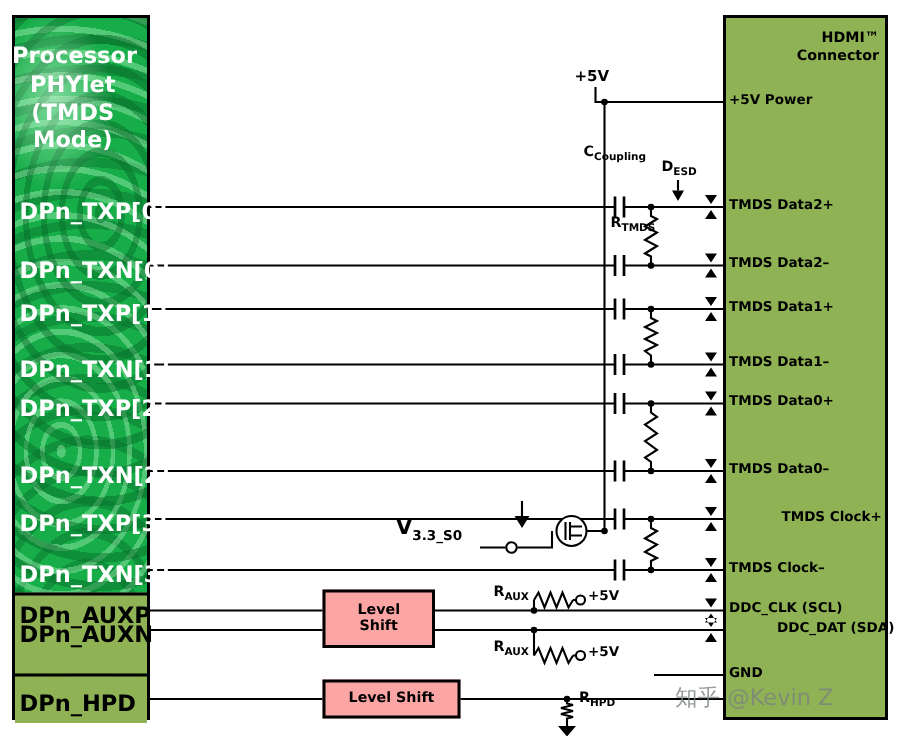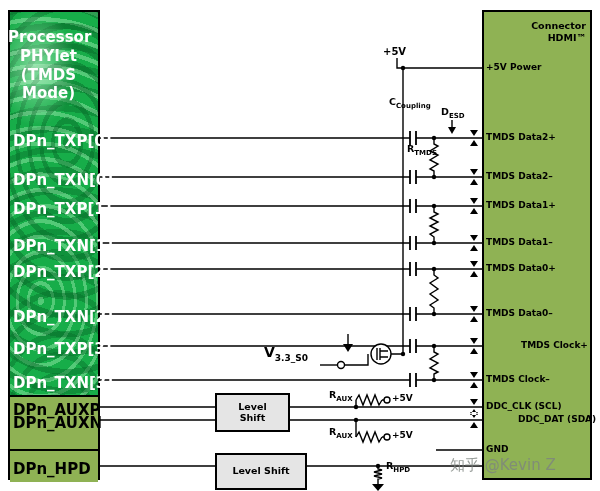--- a/index.html
+++ b/index.html
@@ -8,21 +8,21 @@
   .block{position:absolute;border:2px solid #000;box-sizing:border-box;}
   .phy{left:8px;top:10px;width:92px;height:470px;z-index:1;
        background-color:#17ad49;
        background-image:
          radial-gradient(ellipse 60px 90px at 30% 12%, rgba(215,255,225,.55), rgba(215,255,225,0) 65%),
          repeating-radial-gradient(ellipse 70px 110px at 65% 28%, rgba(6,105,40,.45) 0 4px, rgba(6,105,40,0) 4px 12px),
          repeating-radial-gradient(ellipse 85px 120px at 35% 62%, rgba(195,255,205,.35) 0 3px, rgba(195,255,205,0) 3px 11px),
          repeating-radial-gradient(ellipse 60px 95px at 55% 92%, rgba(6,105,40,.4) 0 4px, rgba(6,105,40,0) 4px 13px);}
   .sect{position:absolute;left:0;width:100%;background:#8fb254;border-top:2px solid #000;box-sizing:border-box;}
   .hdmi{left:482px;top:10px;width:110px;height:470px;background:#8fb254;z-index:1;}
-  .ls{position:absolute;border:2px solid #000;background:#e5e5e5;box-sizing:border-box;z-index:2;
+  .ls{position:absolute;border:2px solid #000;background:#fca5a5;box-sizing:border-box;z-index:2;
       display:flex;flex-direction:column;align-items:center;justify-content:center;
       font-weight:bold;font-size:9.5px;color:#000;line-height:1.15;}
   .wires{position:absolute;left:0;top:0;z-index:4;pointer-events:none;}
   .txt{position:absolute;z-index:5;color:#000;}
   .pin-l{position:absolute;left:13px;z-index:5;font-size:15px;font-weight:bold;color:#fff;white-space:nowrap;}
   .pin-l.dark{color:#000;}
   .pin-r{position:absolute;left:486px;z-index:5;font-size:9px;font-weight:bold;color:#000;white-space:nowrap;}
   .title-l{left:8px;top:28px;width:81px;text-align:center;font-size:15px;font-weight:bold;color:#fff;line-height:1.25;}
   .title-r{left:482px;top:20px;width:104px;text-align:right;font-size:9.5px;font-weight:bold;line-height:1.25;}
   .lbl{font-size:9.5px;font-weight:bold;white-space:nowrap;}
@@ -40,21 +40,21 @@
     <div class="sect" style="top:383px;height:54px;"></div>
     <div class="sect" style="top:437px;height:33px;"></div>
   </div>
 
   <div class="block hdmi"></div>
 
   <div class="ls" style="left:215px;top:393px;width:75px;height:39px;">
     <div>Level</div>
     <div>Shift</div>
   </div>
-  <div class="ls" style="left:215px;top:453px;width:92px;height:37px;">
+  <div class="ls" style="left:215px;top:453px;width:92px;height:26px;">
     <div>Level Shift</div>
   </div>
 
   <svg class="wires" width="600" height="491" viewBox="0 0 600 491">
 
     <path d="M100 138 H410 M416 138 H482 M100 177 H410 M416 177 H482 M100 206 H410 M416 206 H482 M100 243 H410 M416 243 H482 M100 269 H410 M416 269 H482 M100 314 H410 M416 314 H482 M100 346 H410 M416 346 H482 M100 380 H410 M416 380 H482" stroke="#000" stroke-width="1.4" fill="none"></path>
 
     <path d="M397 58 V68 H482 M403 68 V354" stroke="#000" stroke-width="1.4" fill="none"></path>
 
     <path d="M100 407 H215 M290 407 H482 M100 420 H215 M290 420 H482 M100 466 H215 M307 466 H482 M482 450 H436" stroke="#000" stroke-width="1.4" fill="none"></path>
@@ -112,22 +112,22 @@
       <circle cx="378" cy="466" r="2.2"></circle>
     </g>
   </svg>
 
   <div class="txt title-l">
     <div>Processor</div>
     <div>PHYlet</div>
     <div>(TMDS Mode)</div>
   </div>
   <div class="txt title-r">
+    <div>HDMI™</div>
     <div>Connector</div>
-    <div>HDMI™</div>
   </div>
 
   <div class="pin-l" style="top:132px;">DPn_TXP[0]</div>
   <div class="pin-l" style="top:171px;">DPn_TXN[0]</div>
   <div class="pin-l" style="top:200px;">DPn_TXP[1]</div>
   <div class="pin-l" style="top:237px;">DPn_TXN[1]</div>
   <div class="pin-l" style="top:263px;text-align:right;">DPn_TXP[2]</div>
   <div class="pin-l" style="top:308px;">DPn_TXN[2]</div>
   <div class="pin-l" style="top:340px;">DPn_TXP[3]</div>
   <div class="pin-l" style="top:374px;">DPn_TXN[3]</div>

